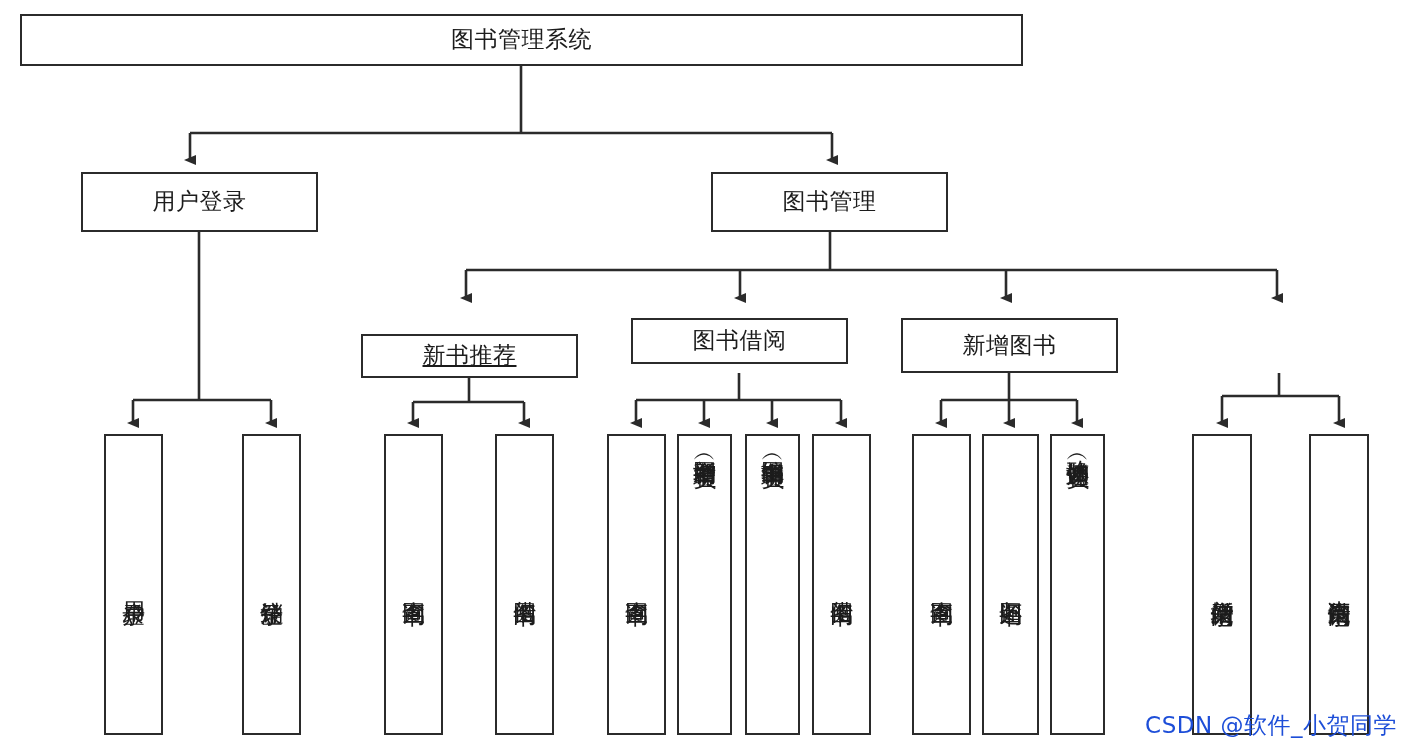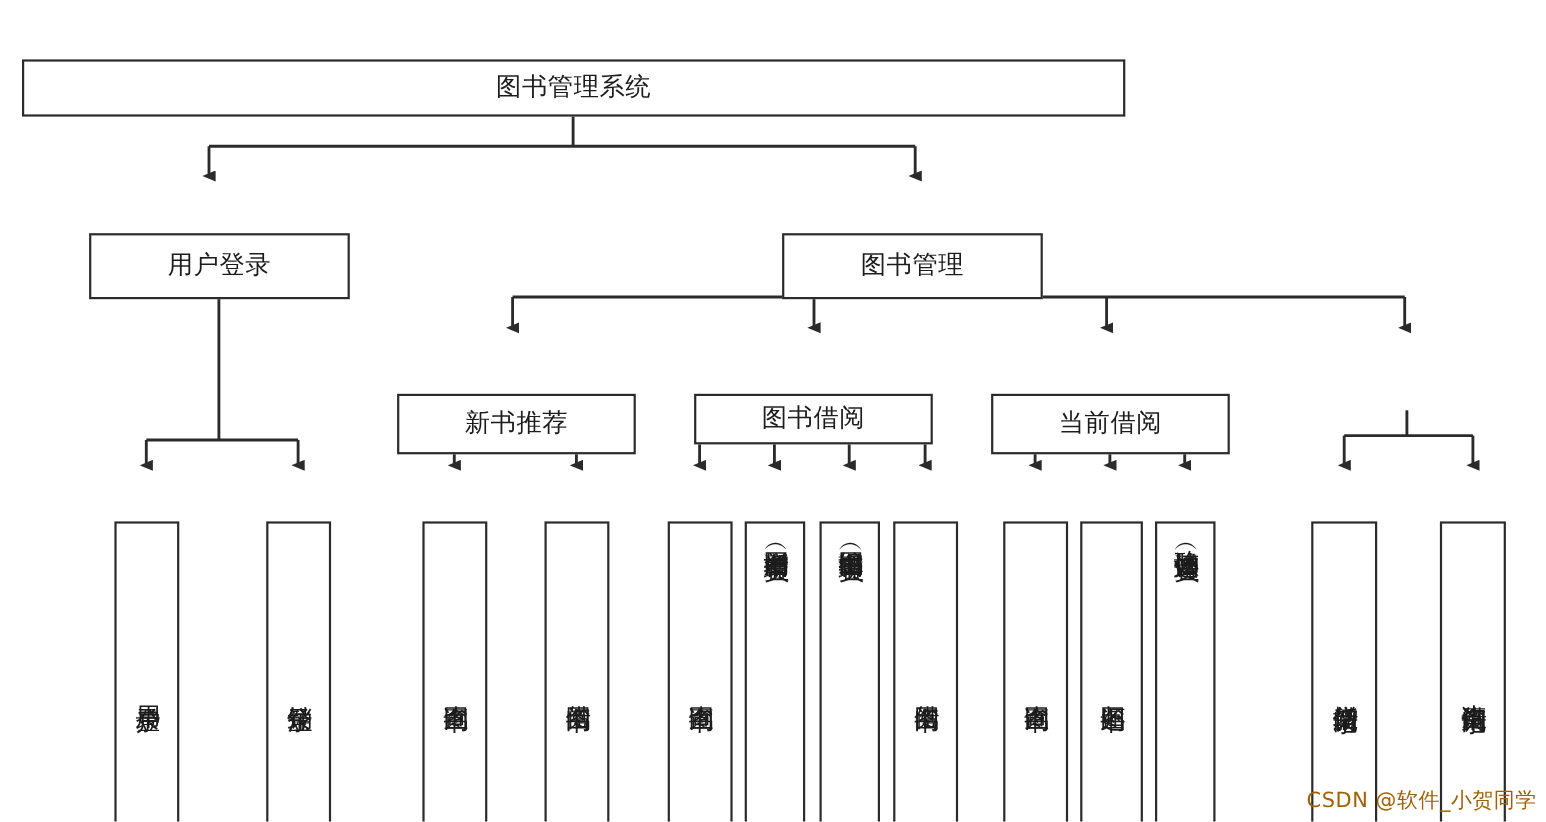--- a/index.html
+++ b/index.html
@@ -27,21 +27,20 @@
   }
   .node {
     position: absolute;
     box-sizing: border-box;
     background: #ffffff;
     border: 2px solid #2b2b2b;
     display: flex;
     align-items: center;
     justify-content: center;
     z-index: 3;
-    margin-top: 40px;
   }
   .node-label {
     font-size: 23px;
     line-height: 1.2;
     color: #1c1c1c;
     white-space: nowrap;
     letter-spacing: 0.5px;
   }
   .node.leaf {
     align-items: flex-start;
@@ -58,22 +57,22 @@
     font-size: 23px;
     line-height: 1.28;
     color: #1c1c1c;
     letter-spacing: 1px;
     white-space: nowrap;
   }
   #watermark {
     position: absolute;
     right: 8px;
     bottom: 6px;
-    font-size: 19px;
-    color: #a16207;
+    font-size: 23px;
+    color: #1d4ed8;
     letter-spacing: 0.5px;
     z-index: 5;
     white-space: nowrap;
   }
 </style>
 </head>
 <body>
 
 <div id="canvas">
 
@@ -131,28 +130,28 @@
     <span class="node-label">图书管理系统</span>
   </div>
 
   <div class="node" style="left:81px; top:172px; width:237px; height:60px;">
     <span class="node-label">用户登录</span>
   </div>
   <div class="node" style="left:711px; top:172px; width:237px; height:60px;justify-content:center;">
     <span class="node-label">图书管理</span>
   </div>
 
-  <div class="node" style="left:361px; top:318px; width:217px; height:55px;">
+  <div class="node" style="left:361px; top:334px; width:217px; height:44px;text-decoration:underline;">
     <span class="node-label">新书推荐</span>
   </div>
   <div class="node" style="left:631px; top:318px; width:217px; height:46px;">
     <span class="node-label">图书借阅</span>
   </div>
   <div class="node" style="left:901px; top:318px; width:217px; height:55px;">
-    <span class="node-label">当前借阅</span>
+    <span class="node-label">新增图书</span>
   </div>
 
   <div class="node leaf center-v" style="left:104px; top:434px; width:59px; height:301px;">
     <span class="leaf-label">用户登录</span>
   </div>
   <div class="node leaf center-v" style="left:242px; top:434px; width:59px; height:301px;">
     <span class="leaf-label">注销登录</span>
   </div>
 
   <div class="node leaf center-v" style="left:384px; top:434px; width:59px; height:301px;">

